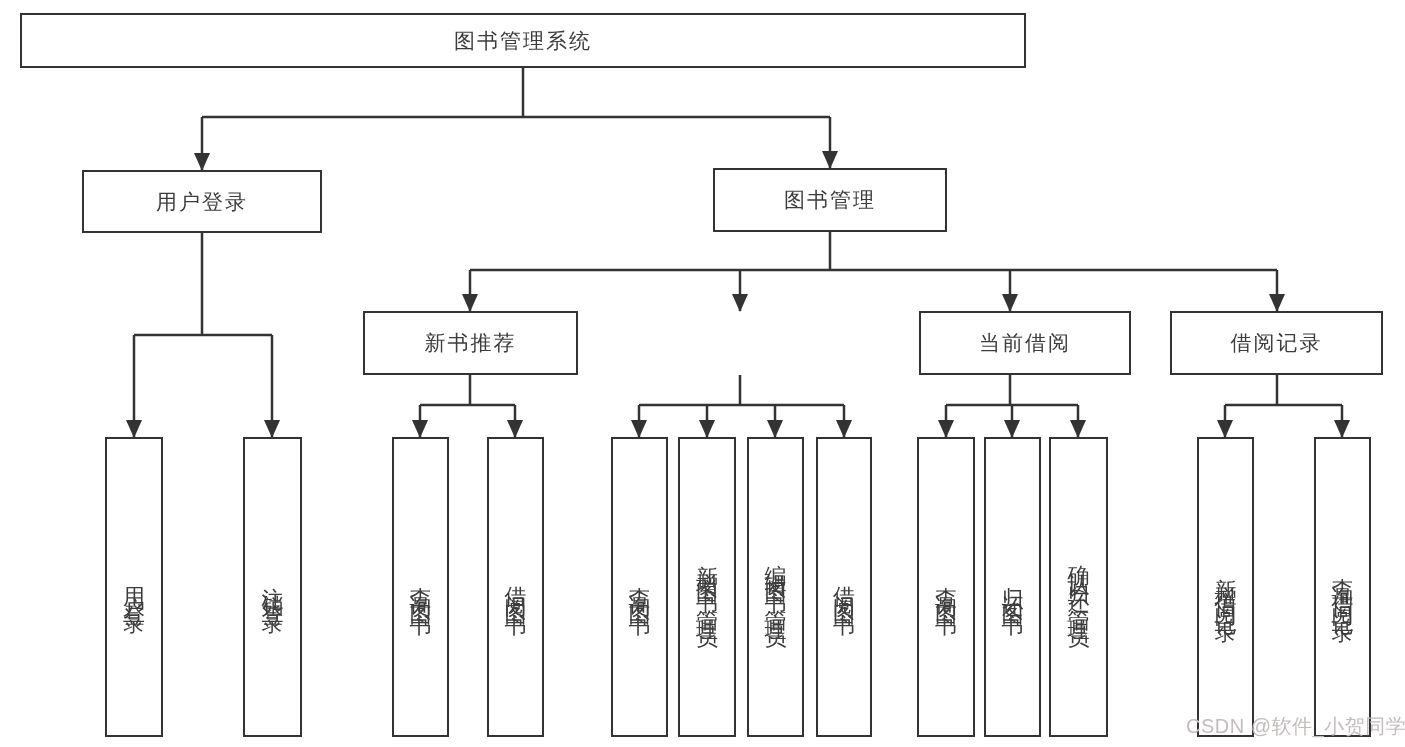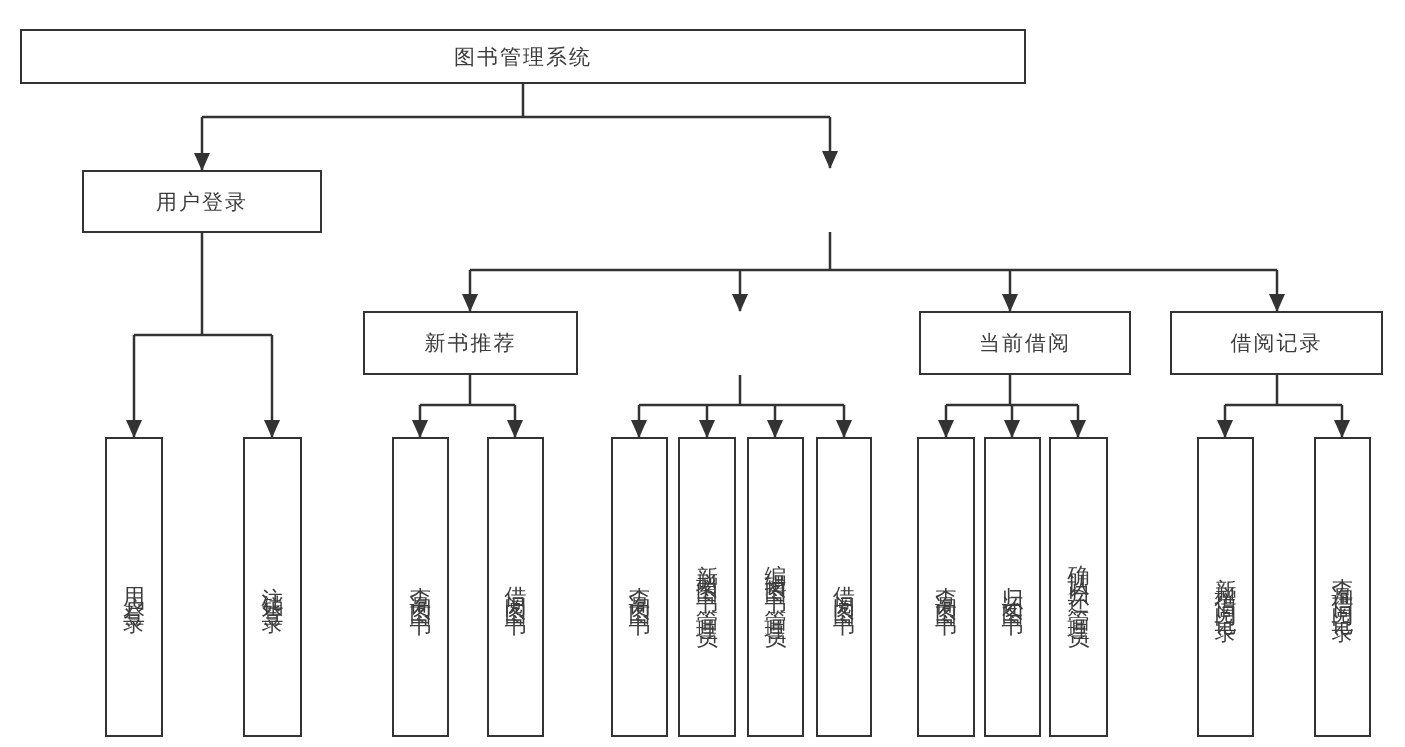--- a/index.html
+++ b/index.html
@@ -72,26 +72,29 @@
     <path fill="none" stroke="#333333" stroke-width="2.5" marker-end="url(#arrow)" d="M707 405 V437"></path>
     <path fill="none" stroke="#333333" stroke-width="2.5" marker-end="url(#arrow)" d="M775 405 V437"></path>
     <path fill="none" stroke="#333333" stroke-width="2.5" marker-end="url(#arrow)" d="M844 405 V437"></path>
     <path fill="none" stroke="#333333" stroke-width="2.5" marker-end="url(#arrow)" d="M946 405 V437"></path>
     <path fill="none" stroke="#333333" stroke-width="2.5" marker-end="url(#arrow)" d="M1012 405 V437"></path>
     <path fill="none" stroke="#333333" stroke-width="2.5" marker-end="url(#arrow)" d="M1078 405 V437"></path>
     <path fill="none" stroke="#333333" stroke-width="2.5" marker-end="url(#arrow)" d="M1225 405 V437"></path>
     <path fill="none" stroke="#333333" stroke-width="2.5" marker-end="url(#arrow)" d="M1342 405 V437"></path>
   </svg>
 
-  <div class="node hbox" style="left:20px;top:29px;width:1006px;height:55px;">
+  <div class="node hbox" style="left:20px;top:13px;width:1006px;height:55px;">
     <span>图书管理系统</span>
   </div>
 
   <div class="node hbox" style="left:82px;top:170px;width:240px;height:63px;">
     <span>用户登录</span>
+  </div>
+  <div class="node hbox" style="left:713px;top:168px;width:234px;height:64px;">
+    <span>图书管理</span>
   </div>
 
   <div class="node hbox" style="left:363px;top:311px;width:215px;height:64px;">
     <span>新书推荐</span>
   </div>
   <div class="node hbox" style="left:903px;top:311px;width:212px;height:64px;margin-left:16px;">
     <span>当前借阅</span>
   </div>
   <div class="node hbox" style="left:1170px;top:311px;width:213px;height:64px;">
     <span>借阅记录</span>
@@ -134,14 +137,15 @@
     <span>确认归还（管理员）</span>
   </div>
 
   <div class="node vbox" style="left:1197px;top:437px;width:57px;height:300px;">
     <span>新增借阅记录</span>
   </div>
   <div class="node vbox" style="left:1314px;top:437px;width:57px;height:300px;">
     <span>查询借阅记录</span>
   </div>
 
+  <div id="watermark">CSDN @软件_小贺同学</div>
 
 </div>
 
 </body></html>

